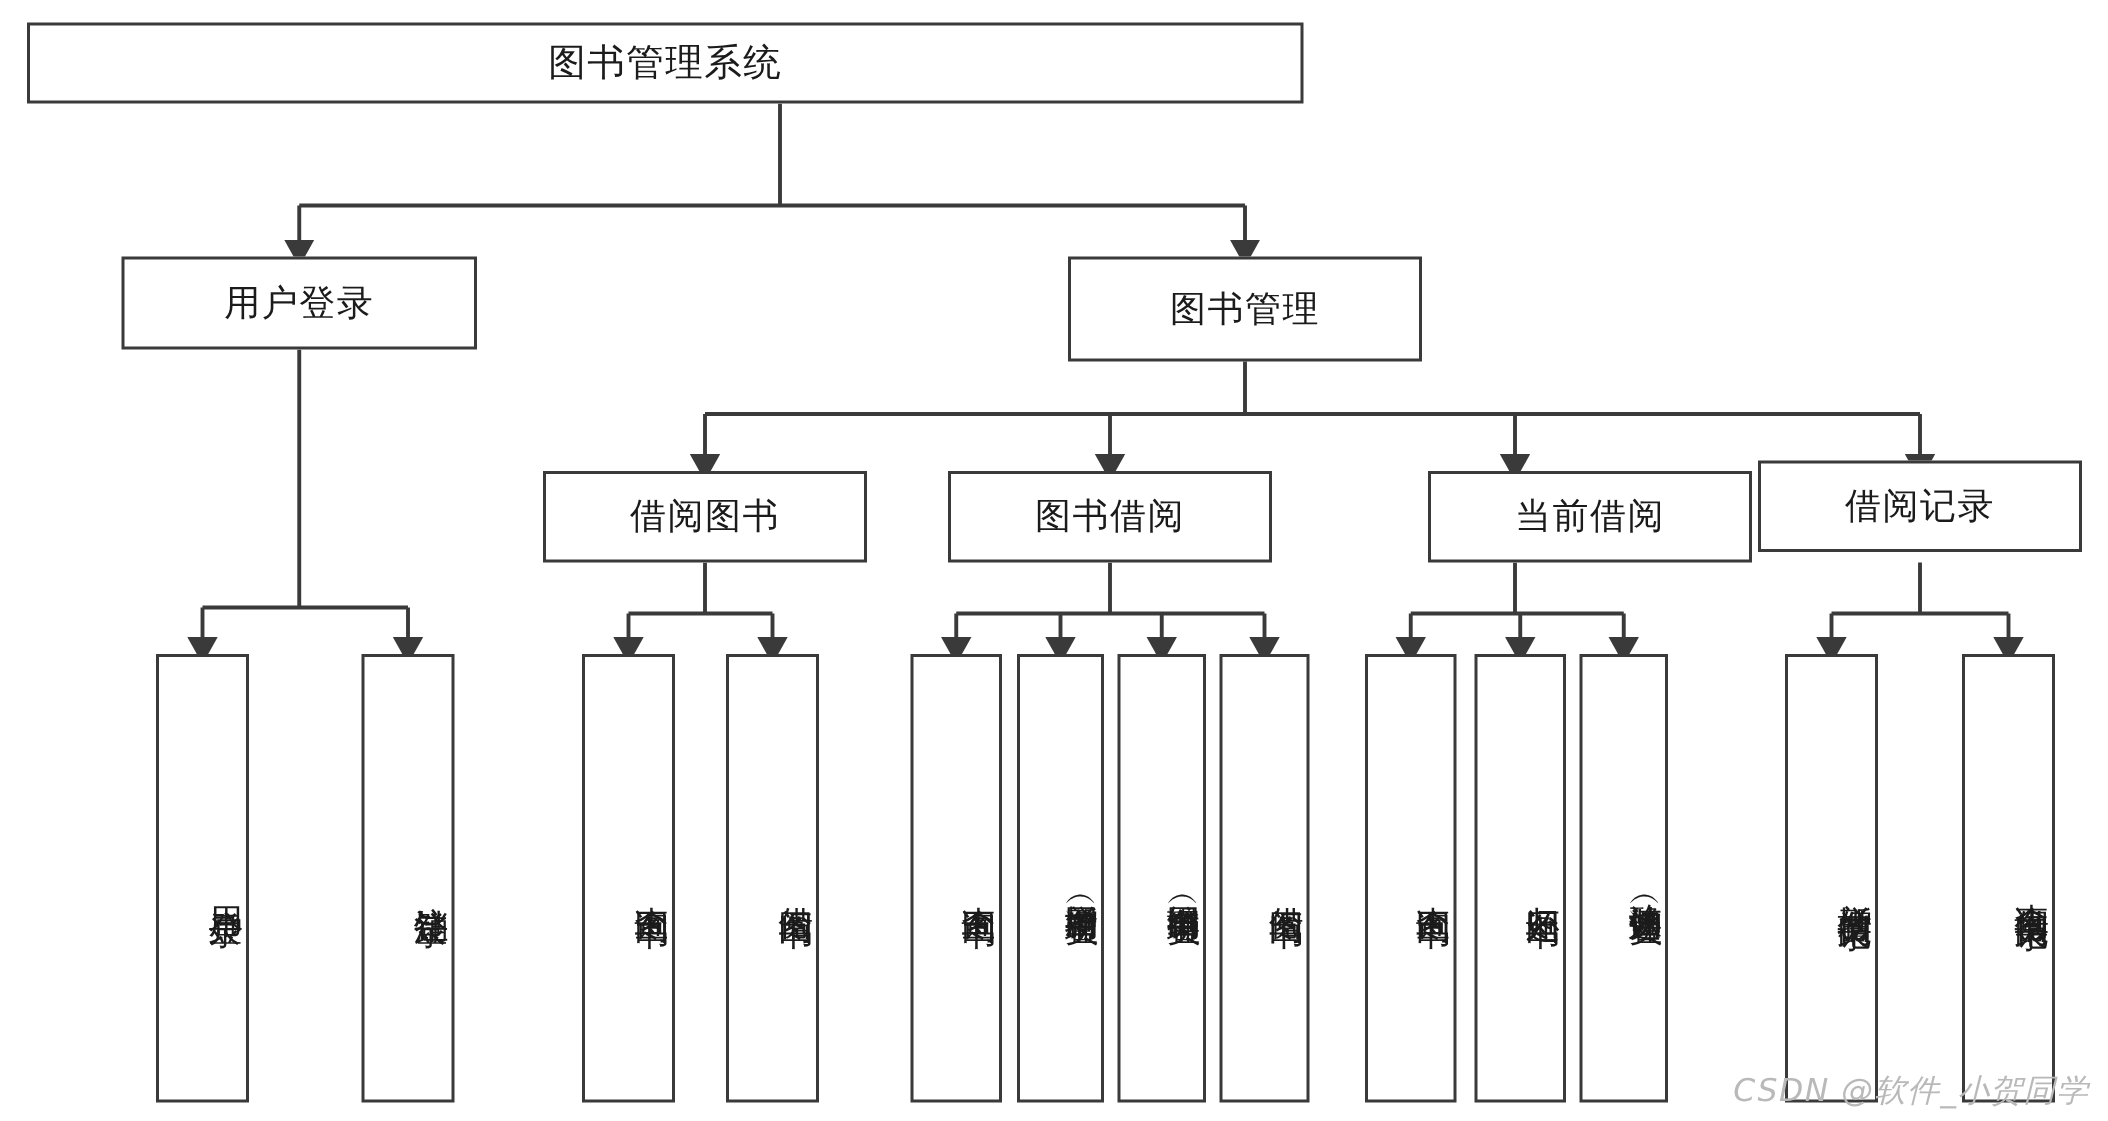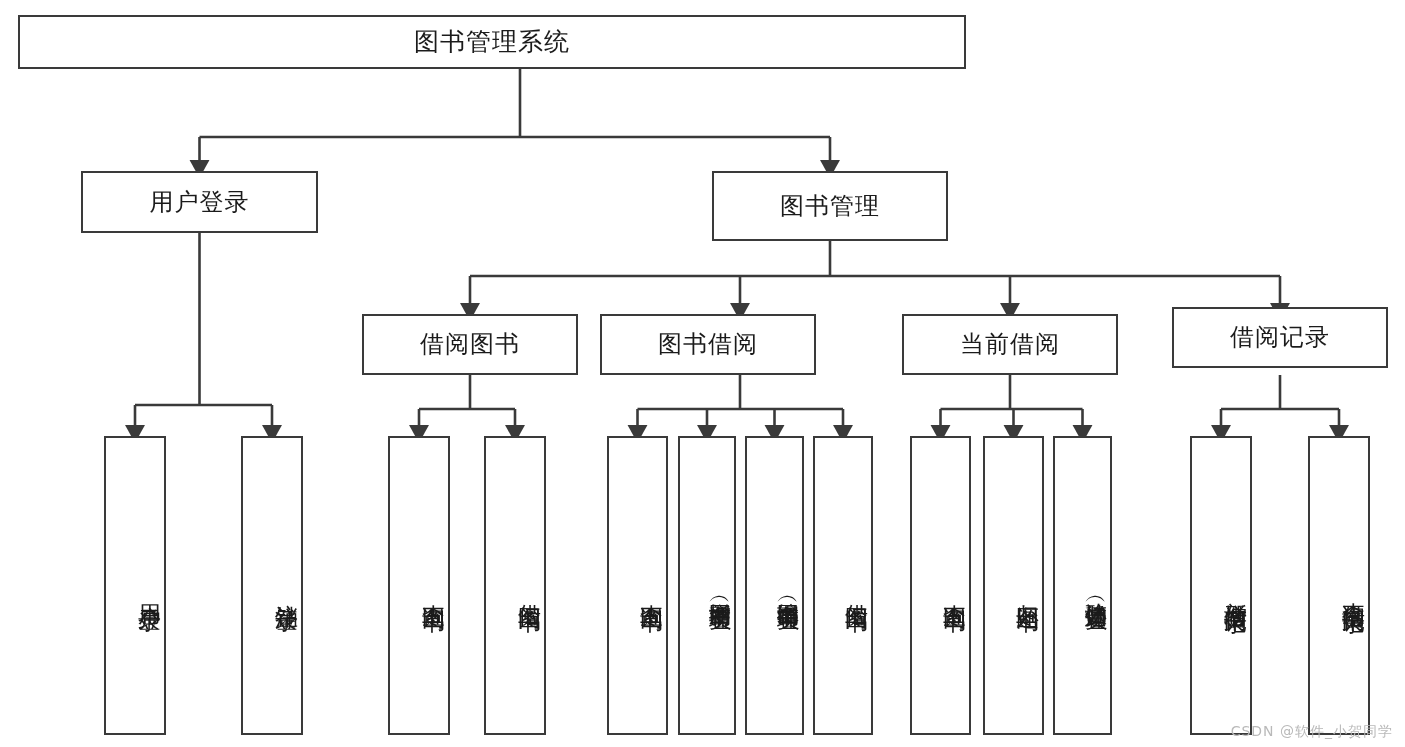--- a/index.html
+++ b/index.html
@@ -25,25 +25,26 @@
     line-height:1.28;
     letter-spacing:2px;
     padding-top:8px;
     align-items:flex-start;
     justify-content:center;
   }
   .node-v.tall{ font-size:22px; letter-spacing:1px; }
   .watermark{
     position:absolute;
     right:12px;bottom:6px;
-    font-size:14px;
+    font-size:21px;
     color:#b9b9b9;
     letter-spacing:1px;
     white-space:nowrap;
     pointer-events:none;
+    font-style:italic;
   }
 </style>
 </head>
 <body>
 
 <svg id="canvas" viewBox="0 0 1405 747" xmlns="http://www.w3.org/2000/svg">
   <defs>
     <marker id="arrowhead" markerWidth="9" markerHeight="9" refX="3.2" refY="4.5" orient="auto" markerUnits="strokeWidth">
       <path d="M0,0.6 L7,4.5 L0,8.4 z" fill="#3a3a3a"></path>
     </marker>
@@ -79,36 +80,36 @@
       <path d="M1013.5,409 L1013.5,433" marker-end="url(#arrowhead)"></path>
       <path d="M1082.5,409 L1082.5,433" marker-end="url(#arrowhead)"></path>
       <path d="M1280,375 L1280,409"></path>
       <path d="M1221,409 L1339,409"></path>
       <path d="M1221,409 L1221,433" marker-end="url(#arrowhead)"></path>
       <path d="M1339,409 L1339,433" marker-end="url(#arrowhead)"></path>
     </g>
 </svg>
 
 <div id="nodes">
-    <div class="node-box node-h node-root" style="left: 18px; top: 15px; width: 948px; height: 54px;">
+    <div class="node-box node-h node-root" style="left: 18px; top: 15px; width: 851px; height: 54px;">
       <span>图书管理系统</span>
     </div>
     <div class="node-box node-h" style="left: 81px; top: 171px; width: 237px; height: 62px;">
       <span>用户登录</span>
     </div>
     <div class="node-box node-h" style="left: 712px; top: 171px; width: 236px; height: 70px;">
       <span>图书管理</span>
     </div>
     <div class="node-box node-h" style="left: 362px; top: 314px; width: 216px; height: 61px;">
       <span>借阅图书</span>
     </div>
-    <div class="node-box node-h" style="left: 600px; top: 314px; width: 216px; height: 61px;">
+    <div class="node-box node-h" style="left: 632px; top: 314px; width: 216px; height: 61px;">
       <span>图书借阅</span>
     </div>
-    <div class="node-box node-h" style="left: 902px; top: 314px; width: 216px; height: 61px;">
+    <div class="node-box node-h" style="left: 952px; top: 314px; width: 216px; height: 61px;">
       <span>当前借阅</span>
     </div>
     <div class="node-box node-h" style="left: 1172px; top: 307px; width: 216px; height: 61px;">
       <span>借阅记录</span>
     </div>
     <div class="node-box node-v" style="left: 104px; top: 436px; width: 62px; height: 299px;">
       <span>用户登录</span>
     </div>
     <div class="node-box node-v" style="left: 241px; top: 436px; width: 62px; height: 299px;">
       <span>注销登录</span>

